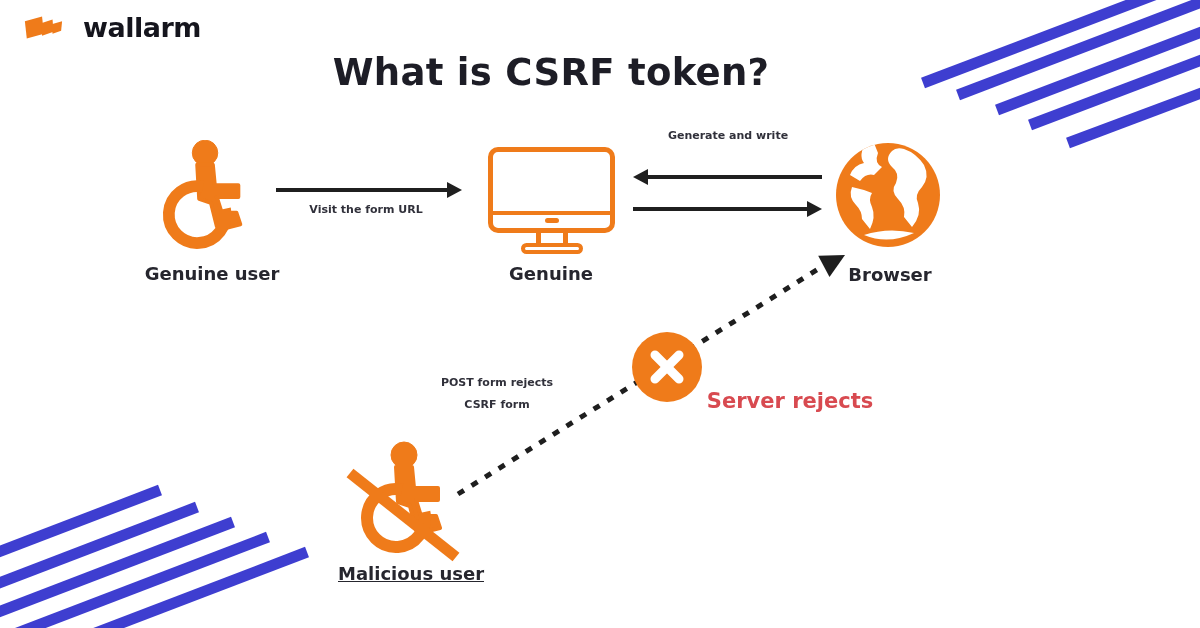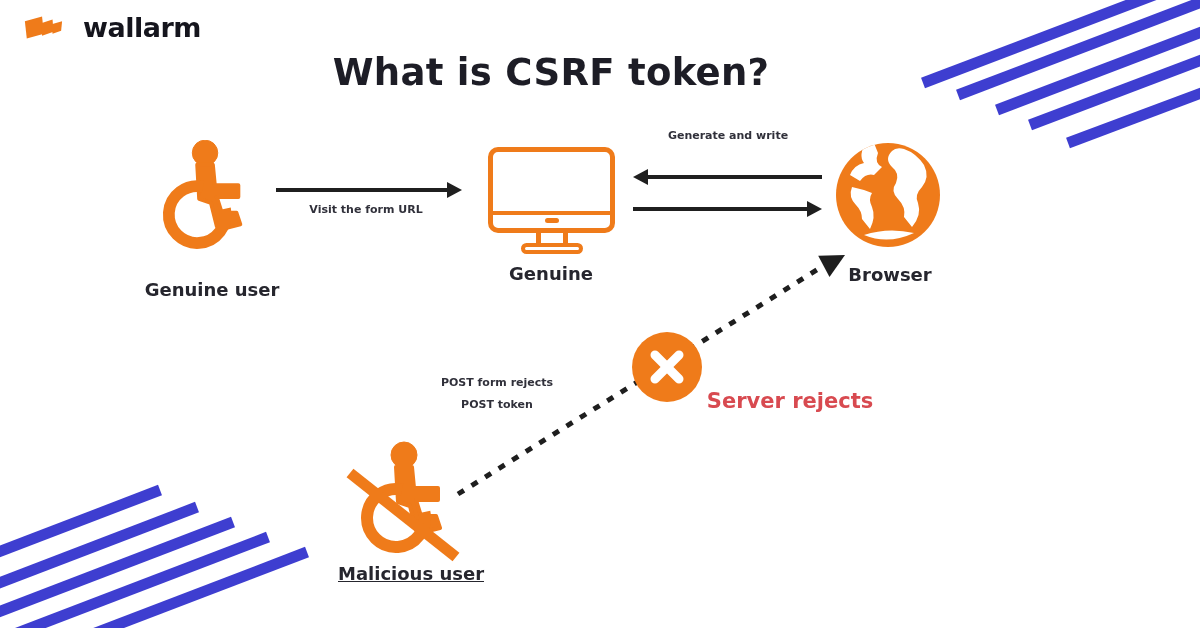--- a/index.html
+++ b/index.html
@@ -78,21 +78,21 @@
 
   <div class="title">What is CSRF token?</div>
 
   <svg class="abs" style="left:158px;top:140px;" width="98" height="113" viewBox="0 0 100 115">
     <g fill="#ef7b1a" stroke="#ef7b1a" stroke-linejoin="round">
       <circle cx="48" cy="13" r="13" stroke-width="1"></circle>
       <path stroke-width="4" d="M40 25 L56 25 L58 46 L82 46 L82 58 L60 58 L65 74 L80 74 L84 86 L68 90 L60 88 L54 64 L42 60 Z"></path>
       <path fill="none" stroke-width="12" stroke-linejoin="miter" d="M68.4 70 A29 29 0 1 1 46 47.6"></path>
     </g>
   </svg>
-  <div class="node-label" style="left:212px;top:263px;margin-top:16px;">Genuine user</div>
+  <div class="node-label" style="left:212px;top:263px;">Genuine user</div>
 
   <div class="edge-label" style="left:366px;top:157px;margin-top:42px;">Visit the form URL</div>
   <div class="arrow right" style="left:276px;top:188px;width:172px;"></div>
 
   <div class="monitor">
     <div class="screen">
       <div class="bar">
         <div class="dot"></div>
       </div>
     </div>
@@ -123,21 +123,21 @@
   </svg>
   <div class="node-label" style="left:890px;top:264px;">Browser</div>
 
   <svg class="abs" style="left:440px;top:235px;" width="430" height="275" viewBox="0 0 430 275">
     <line x1="18" y1="259" x2="383" y2="31" stroke="#1e1e1e" stroke-width="5" stroke-dasharray="7 9"></line>
     <polygon points="405,20 389.5,41.9 378.2,20.7" fill="#1e1e1e"></polygon>
   </svg>
 
   <div class="edge-label" style="left:497px;top:372px;">
     <div>POST form rejects</div>
-    <div>POST token</div>
+    <div>CSRF form</div>
   </div>
 
   <div class="x-badge">
     <svg width="70" height="70" viewBox="0 0 70 70">
       <g stroke="#ffffff" stroke-width="9" stroke-linecap="round">
         <line x1="23" y1="23" x2="47" y2="47"></line>
         <line x1="47" y1="23" x2="23" y2="47"></line>
       </g>
     </svg>
   </div>

